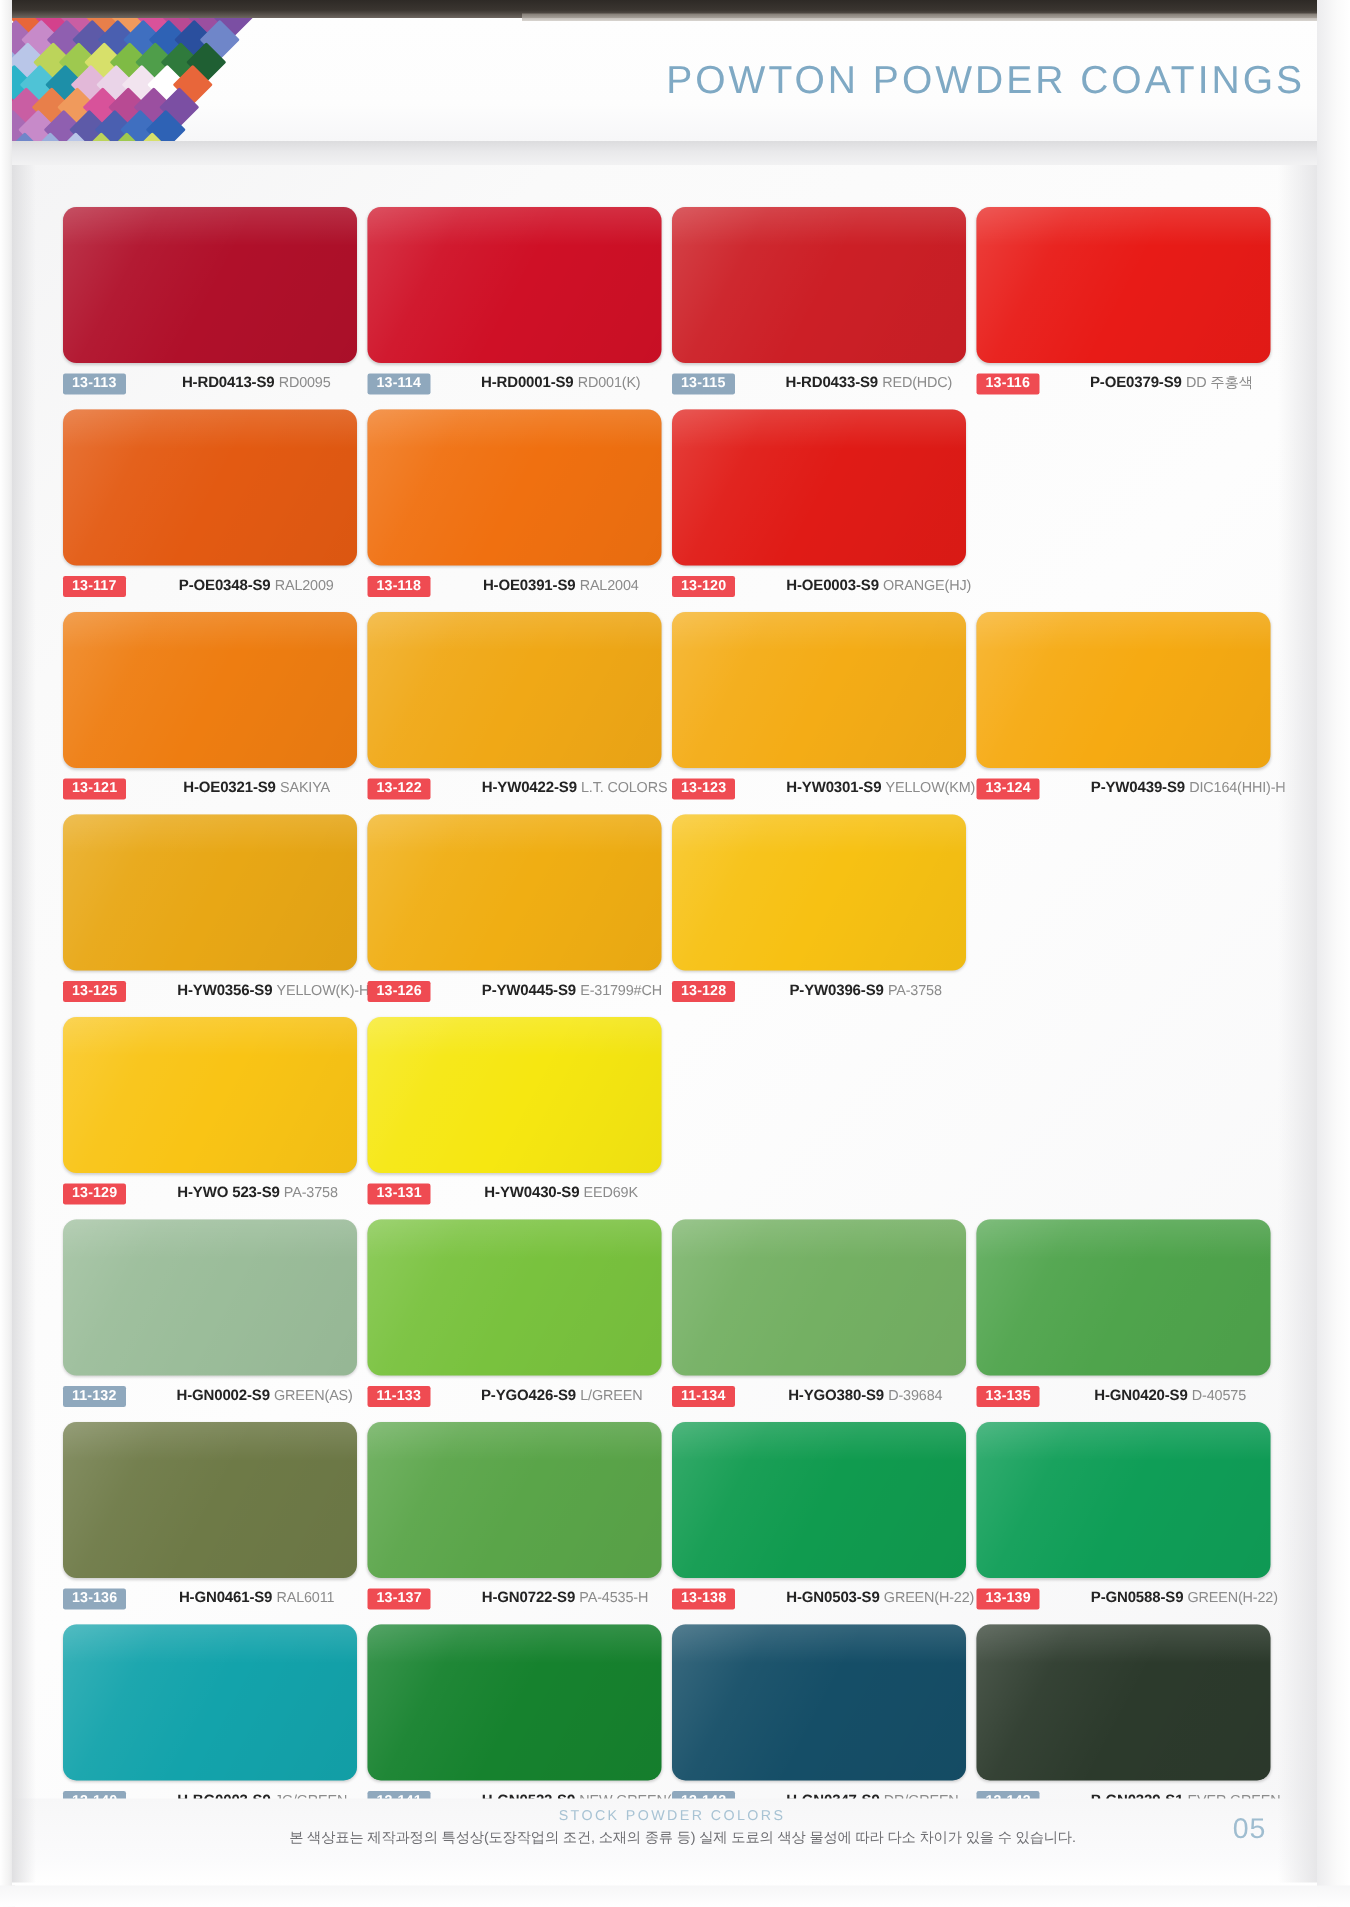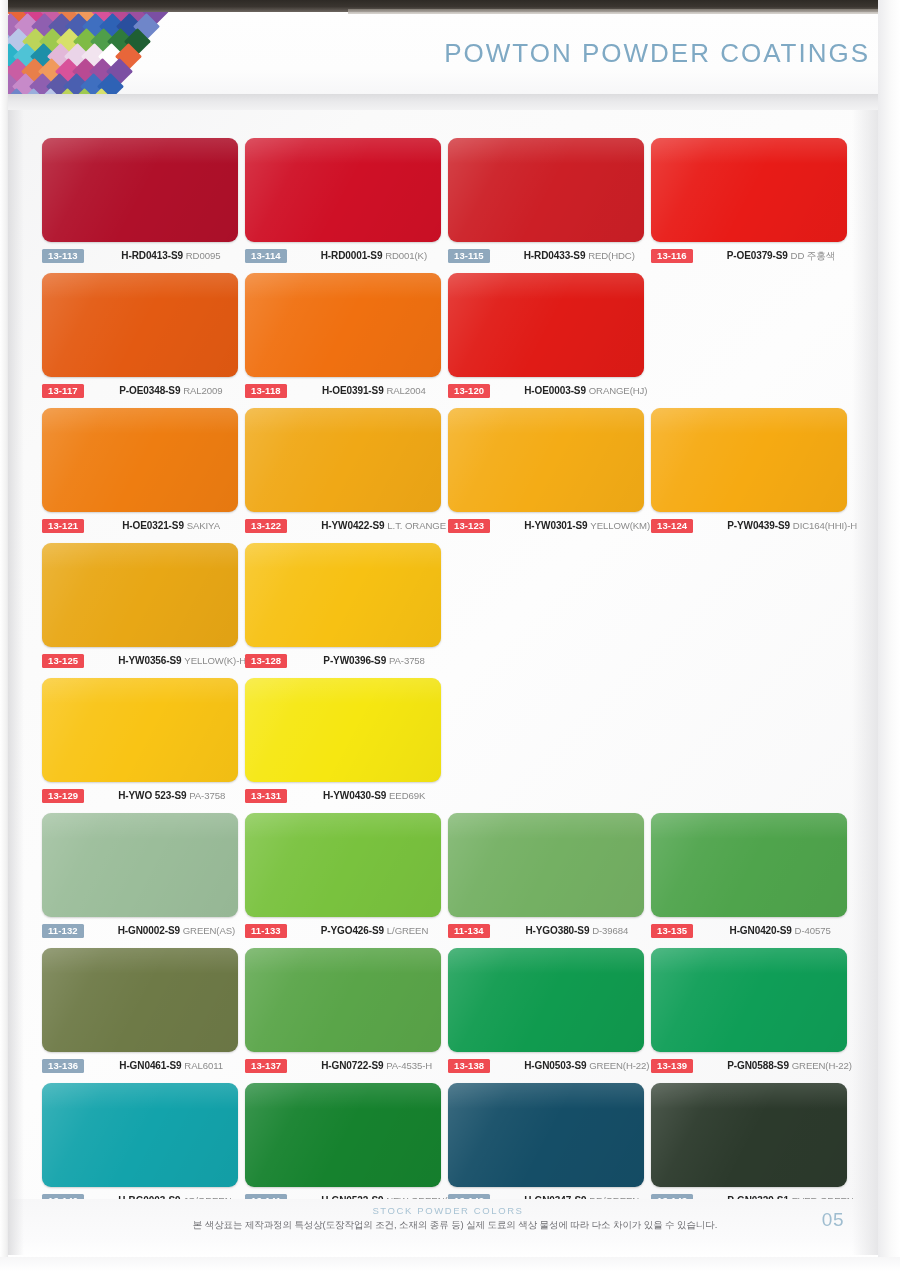--- a/index.html
+++ b/index.html
@@ -416,21 +416,21 @@
             <span class="name-wrap"><span class="name-main">H-OE0321-S9</span> <span class="name-sub"> SAKIYA</span></span>
           </div>
         </div>
         <div class="cell">
           <div class="chip" title="13-122 H-YW0422-S9 L.T. YELLOW" style="background: rgb(240, 168, 22);">
             <div class="gloss"></div>
             <div class="gloss2"></div>
           </div>
           <div class="cell-caption">
             <span class="code-badge badge-red">13-122</span>
-            <span class="name-wrap"><span class="name-main">H-YW0422-S9</span> <span class="name-sub"> L.T. ORANGE</span></span>
+            <span class="name-wrap"><span class="name-main">H-YW0422-S9</span> <span class="name-sub"> L.T. COLORS</span></span>
           </div>
         </div>
         <div class="cell">
           <div class="chip" title="13-123 H-YW0301-S9 YELLOW(KM)" style="background: rgb(244, 172, 22);">
             <div class="gloss"></div>
             <div class="gloss2"></div>
           </div>
           <div class="cell-caption">
             <span class="code-badge badge-red">13-123</span>
             <span class="name-wrap"><span class="name-main">H-YW0301-S9</span> <span class="name-sub"> YELLOW(KM)</span></span>
@@ -449,20 +449,30 @@
       </div>
       <div class="row">
         <div class="cell">
           <div class="chip" title="13-125 H-YW0356-S9 YELLOW(K)-H" style="background: rgb(232, 167, 21);">
             <div class="gloss"></div>
             <div class="gloss2"></div>
           </div>
           <div class="cell-caption">
             <span class="code-badge badge-red">13-125</span>
             <span class="name-wrap"><span class="name-main">H-YW0356-S9</span> <span class="name-sub"> YELLOW(K)-H</span></span>
+          </div>
+        </div>
+        <div class="cell">
+          <div class="chip" title="13-126 P-YW0445-S9 E-31799#CH" style="background: rgb(240, 174, 19);">
+            <div class="gloss"></div>
+            <div class="gloss2"></div>
+          </div>
+          <div class="cell-caption">
+            <span class="code-badge badge-red">13-126</span>
+            <span class="name-wrap"><span class="name-main">P-YW0445-S9</span> <span class="name-sub"> E-31799#CH</span></span>
           </div>
         </div>
         <div class="cell">
           <div class="chip" title="13-128 P-YW0396-S9 PA-3758" style="background: rgb(247, 193, 19);">
             <div class="gloss"></div>
             <div class="gloss2"></div>
           </div>
           <div class="cell-caption">
             <span class="code-badge badge-red">13-128</span>
             <span class="name-wrap"><span class="name-main">P-YW0396-S9</span> <span class="name-sub"> PA-3758</span></span>

